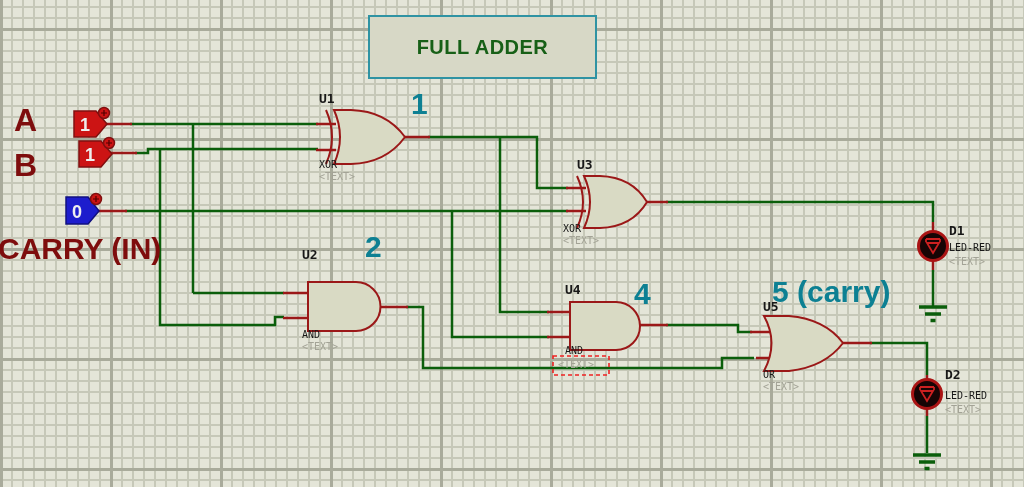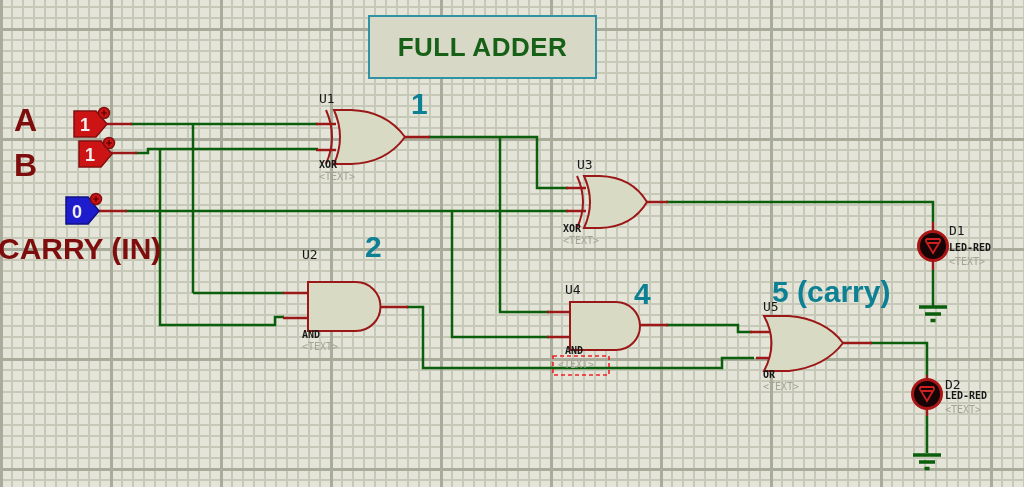--- a/index.html
+++ b/index.html
@@ -14,29 +14,29 @@
       linear-gradient(#c6c8b8 2px, transparent 2px),
       linear-gradient(90deg, #c6c8b8 2px, transparent 2px);
     background-size:110px 110px,110px 110px,11px 11px,11px 11px;
     background-position:0 28px,0 0,0 6px,0 0;
     font-family:"Liberation Sans",sans-serif;
   }
   #wires-layer{position:absolute;left:0;top:0;}
   .lbl{position:absolute;white-space:nowrap;line-height:1;}
   .net-label{color:#7e0d0d;font-weight:bold;font-size:32px;}
   .ann{color:#0d8093;font-weight:bold;font-size:30px;}
-  .ref{color:#181818;font-weight:normal;font-size:13px;font-family:"DejaVu Sans Mono",monospace;}
-  .subtype{color:#181818;font-weight:bold;font-size:10px;font-family:"DejaVu Sans Mono",monospace;}
+  .ref{color:#181818;font-weight:bold;font-size:13px;font-family:"DejaVu Sans Mono",monospace;}
+  .subtype{color:#181818;font-weight:normal;font-size:10px;font-family:"DejaVu Sans Mono",monospace;}
   .ph{color:#a3a396;font-weight:normal;font-size:10px;font-family:"DejaVu Sans Mono",monospace;}
   #title-box{
     position:absolute;left:368px;top:15px;width:229px;height:64px;
     background:#d7d8c6;border:2px solid #2f93a3;box-sizing:border-box;
     display:flex;align-items:center;justify-content:center;
   }
-  #title-box span{color:#176017;font-weight:bold;font-size:26px;letter-spacing:.5px;}
+  #title-box span{color:#176017;font-weight:bold;font-size:20px;letter-spacing:.5px;}
   #url-label{left:345px;top:404px;color:#7e0d0d;font-weight:bold;font-size:20px;letter-spacing:.3px;}
 </style>
 </head>
 <body>
 
 <div id="canvas">
 
   <svg id="wires-layer" width="1024" height="487" viewBox="0 0 1024 487">
 
     <g stroke="#0b5e0b" stroke-width="2.5" fill="none">
@@ -158,17 +158,17 @@
   <div class="lbl subtype" style="left:565px;top:346px;">AND</div>
   <div class="lbl ph" style="left:558px;top:360px;">&lt;TEXT&gt;</div>
 
   <div class="lbl ref" style="left:763px;top:300px;">U5</div>
   <div class="lbl subtype" style="left:763px;top:370px;text-align:center;">OR</div>
   <div class="lbl ph" style="left:763px;top:382px;">&lt;TEXT&gt;</div>
 
   <div class="lbl ref" style="left:949px;top:224px;">D1</div>
   <div class="lbl subtype" style="left:949px;top:243px;">LED-RED</div>
   <div class="lbl ph" style="left:949px;top:257px;">&lt;TEXT&gt;</div>
-  <div class="lbl ref" style="left:945px;top:378px;text-align:right;">D2</div>
+  <div class="lbl ref" style="left:945px;top:368px;text-align:right;">D2</div>
   <div class="lbl subtype" style="left:945px;top:391px;">LED-RED</div>
   <div class="lbl ph" style="left:945px;top:405px;">&lt;TEXT&gt;</div>
 
 </div>
 
 </body></html>

